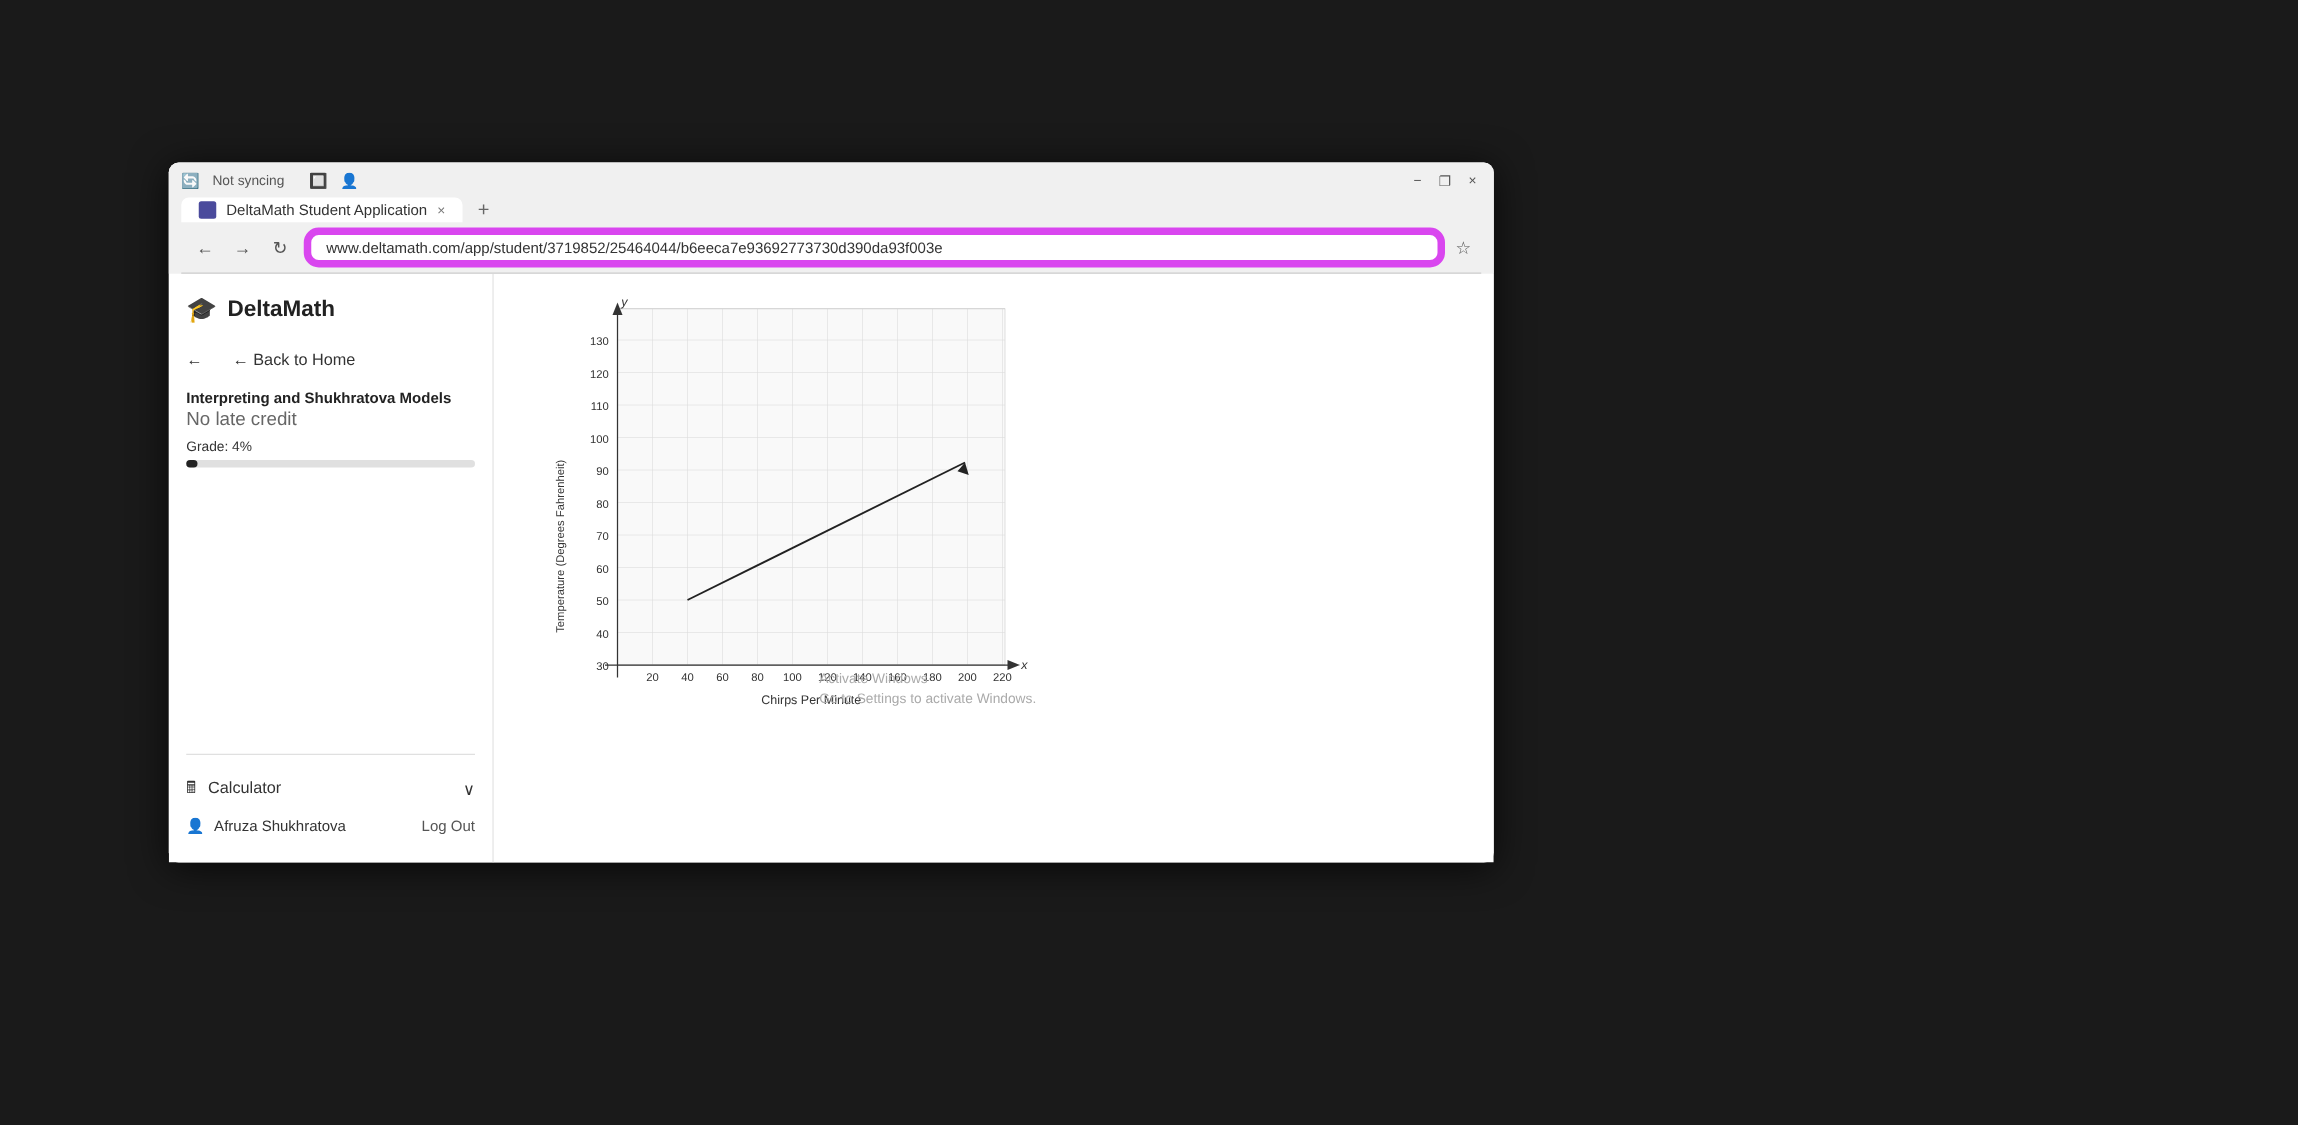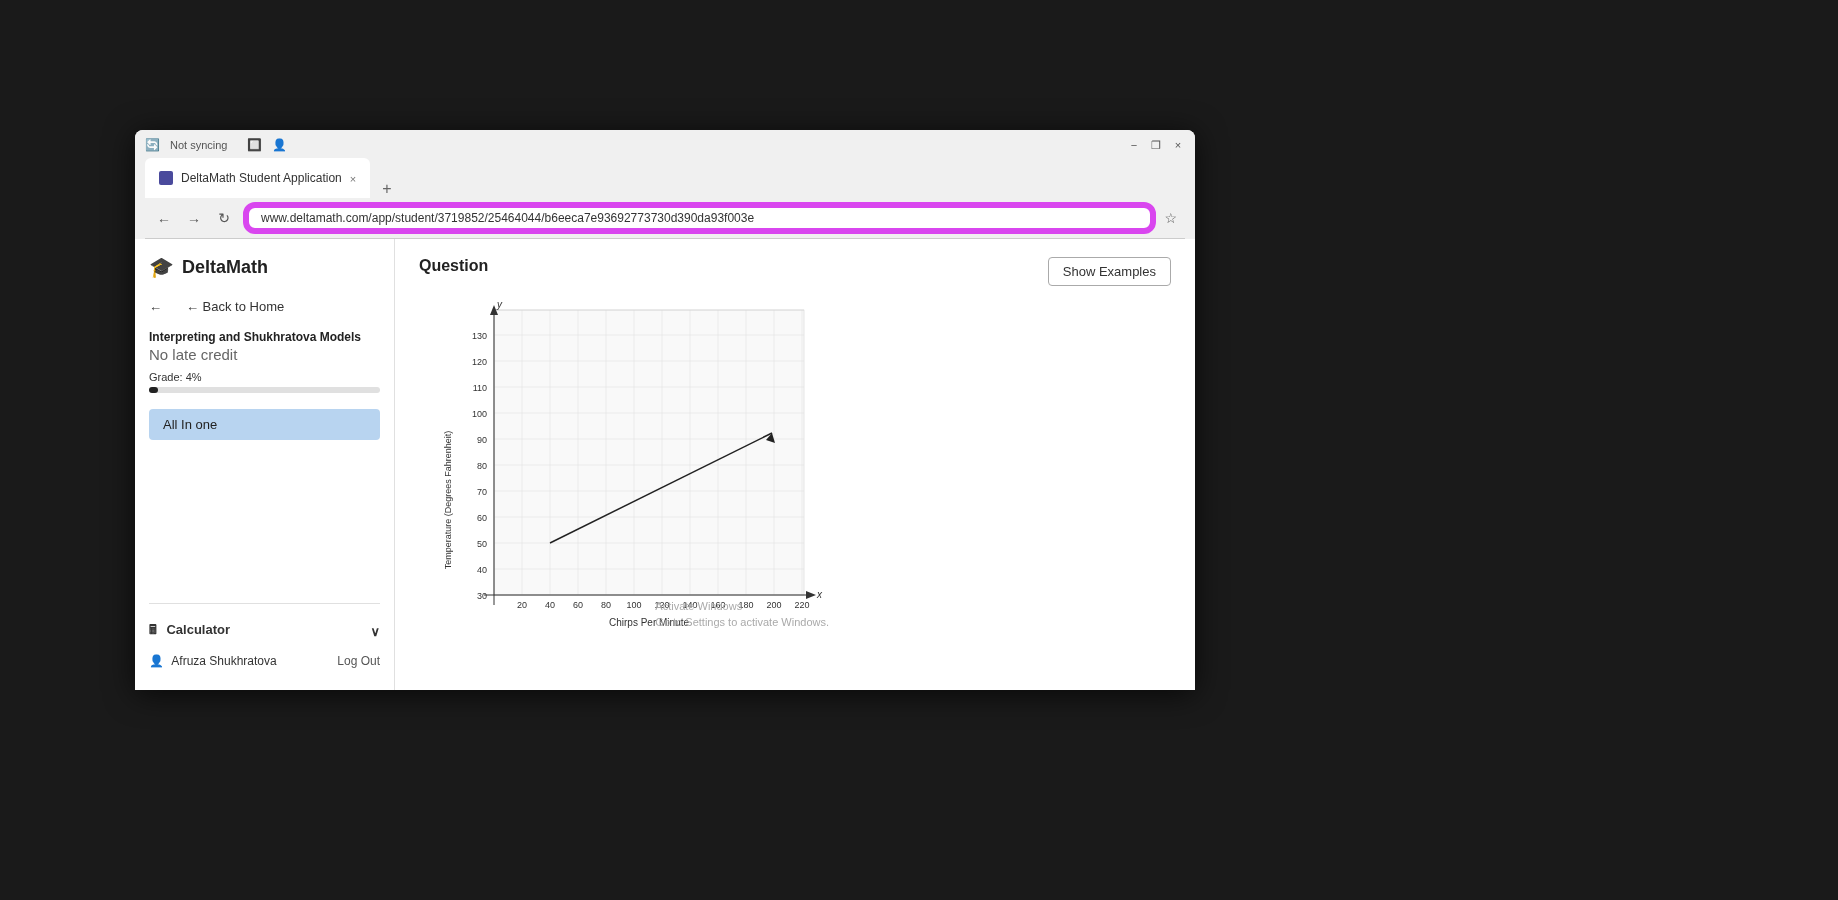--- a/index.html
+++ b/index.html
@@ -61,21 +61,21 @@
 
     .tabs-row {
       display: flex;
       align-items: flex-end;
       gap: 4px;
     }
 
     .browser-tab {
       background: #fff;
       border-radius: 6px 6px 0 0;
-      padding: 13px 14px;
+      padding: 3px 14px;
       font-size: 12px;
       color: #333;
       display: flex;
       align-items: flex-end;
       gap: 8px;
       min-width: 180px;
     }
 
     .browser-tab .tab-favicon {
       width: 14px;
@@ -234,21 +234,20 @@
     }
 
     .calculator-row {
       display: flex;
       align-items: center;
       justify-content: space-between;
       padding: 6px 0;
       font-size: 13px;
       color: #333;
       cursor: pointer;
-      font-weight: bold;
     }
 
     .calculator-row .calc-icon {
       margin-right: 6px;
     }
 
     .user-row {
       display: flex;
       align-items: center;
       justify-content: space-between;
@@ -380,21 +379,20 @@
       </a>
 
       <div class="section-title">Interpreting and Shukhratova Models</div>
       <div class="section-subtitle">No late credit</div>
       <div class="grade-label">Grade: 4%</div>
 
       <div class="progress-bar-track">
         <div class="progress-bar-fill"></div>
       </div>
 
-      <button class="all-in-one-btn">All In one</button>
 
       <div class="sidebar-bottom">
         <div class="calculator-row">
           <span>
             <span class="calc-icon">🖩</span>
             <span>Calculator</span>
           </span>
           <span>∨</span>
         </div>
         <div class="user-row">
@@ -402,24 +400,20 @@
             <span>👤</span>
             <span style="margin-left:4px;font-size:12px;">Afruza Shukhratova</span>
           </span>
           <a class="logout-link">Log Out</a>
         </div>
       </div>
     </div>
 
     <div class="main-content">
 
-      <div class="question-header">
-        <span class="question-label">Question</span>
-        <button class="show-examples-btn">Show Examples</button>
-      </div>
 
 
       <div class="chart-container">
         <svg class="chart" viewBox="0 0 390 340">
 
           <rect x="55" y="10" width="310" height="285" fill="#f9f9f9" stroke="#ccc" stroke-width="0.5"></rect>
 
           <line x1="55" y1="10" x2="55" y2="295" stroke="#ccc" stroke-width="0.5"></line>
           <line x1="83" y1="10" x2="83" y2="295" stroke="#ddd" stroke-width="0.5"></line>
           <line x1="111" y1="10" x2="111" y2="295" stroke="#ddd" stroke-width="0.5"></line>

